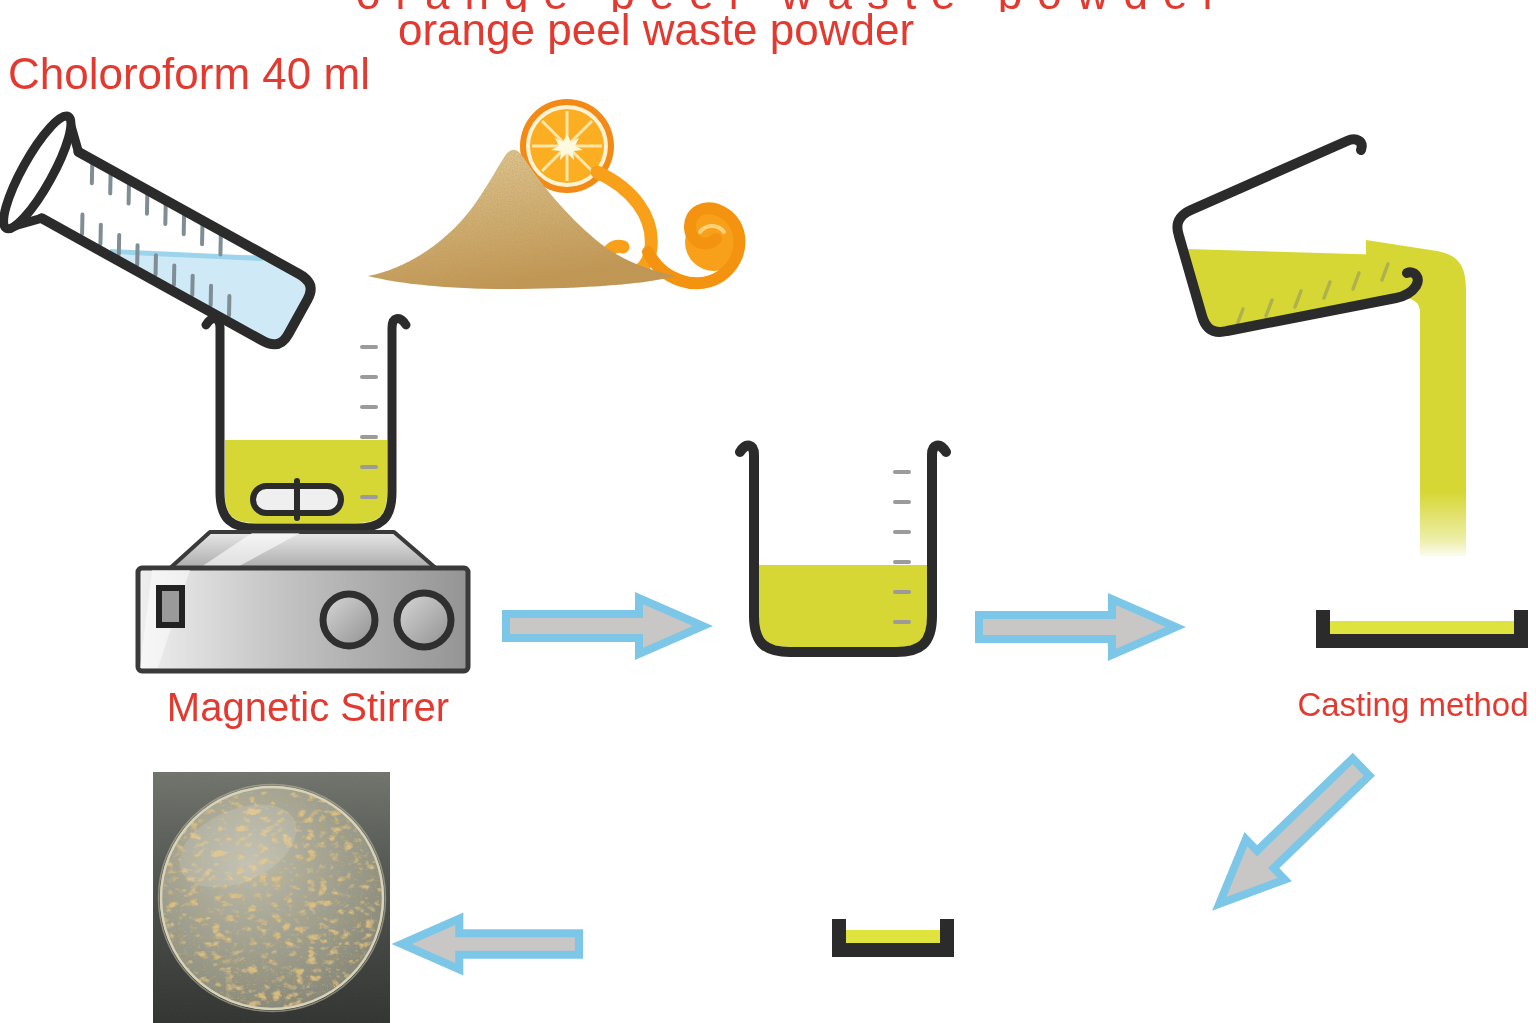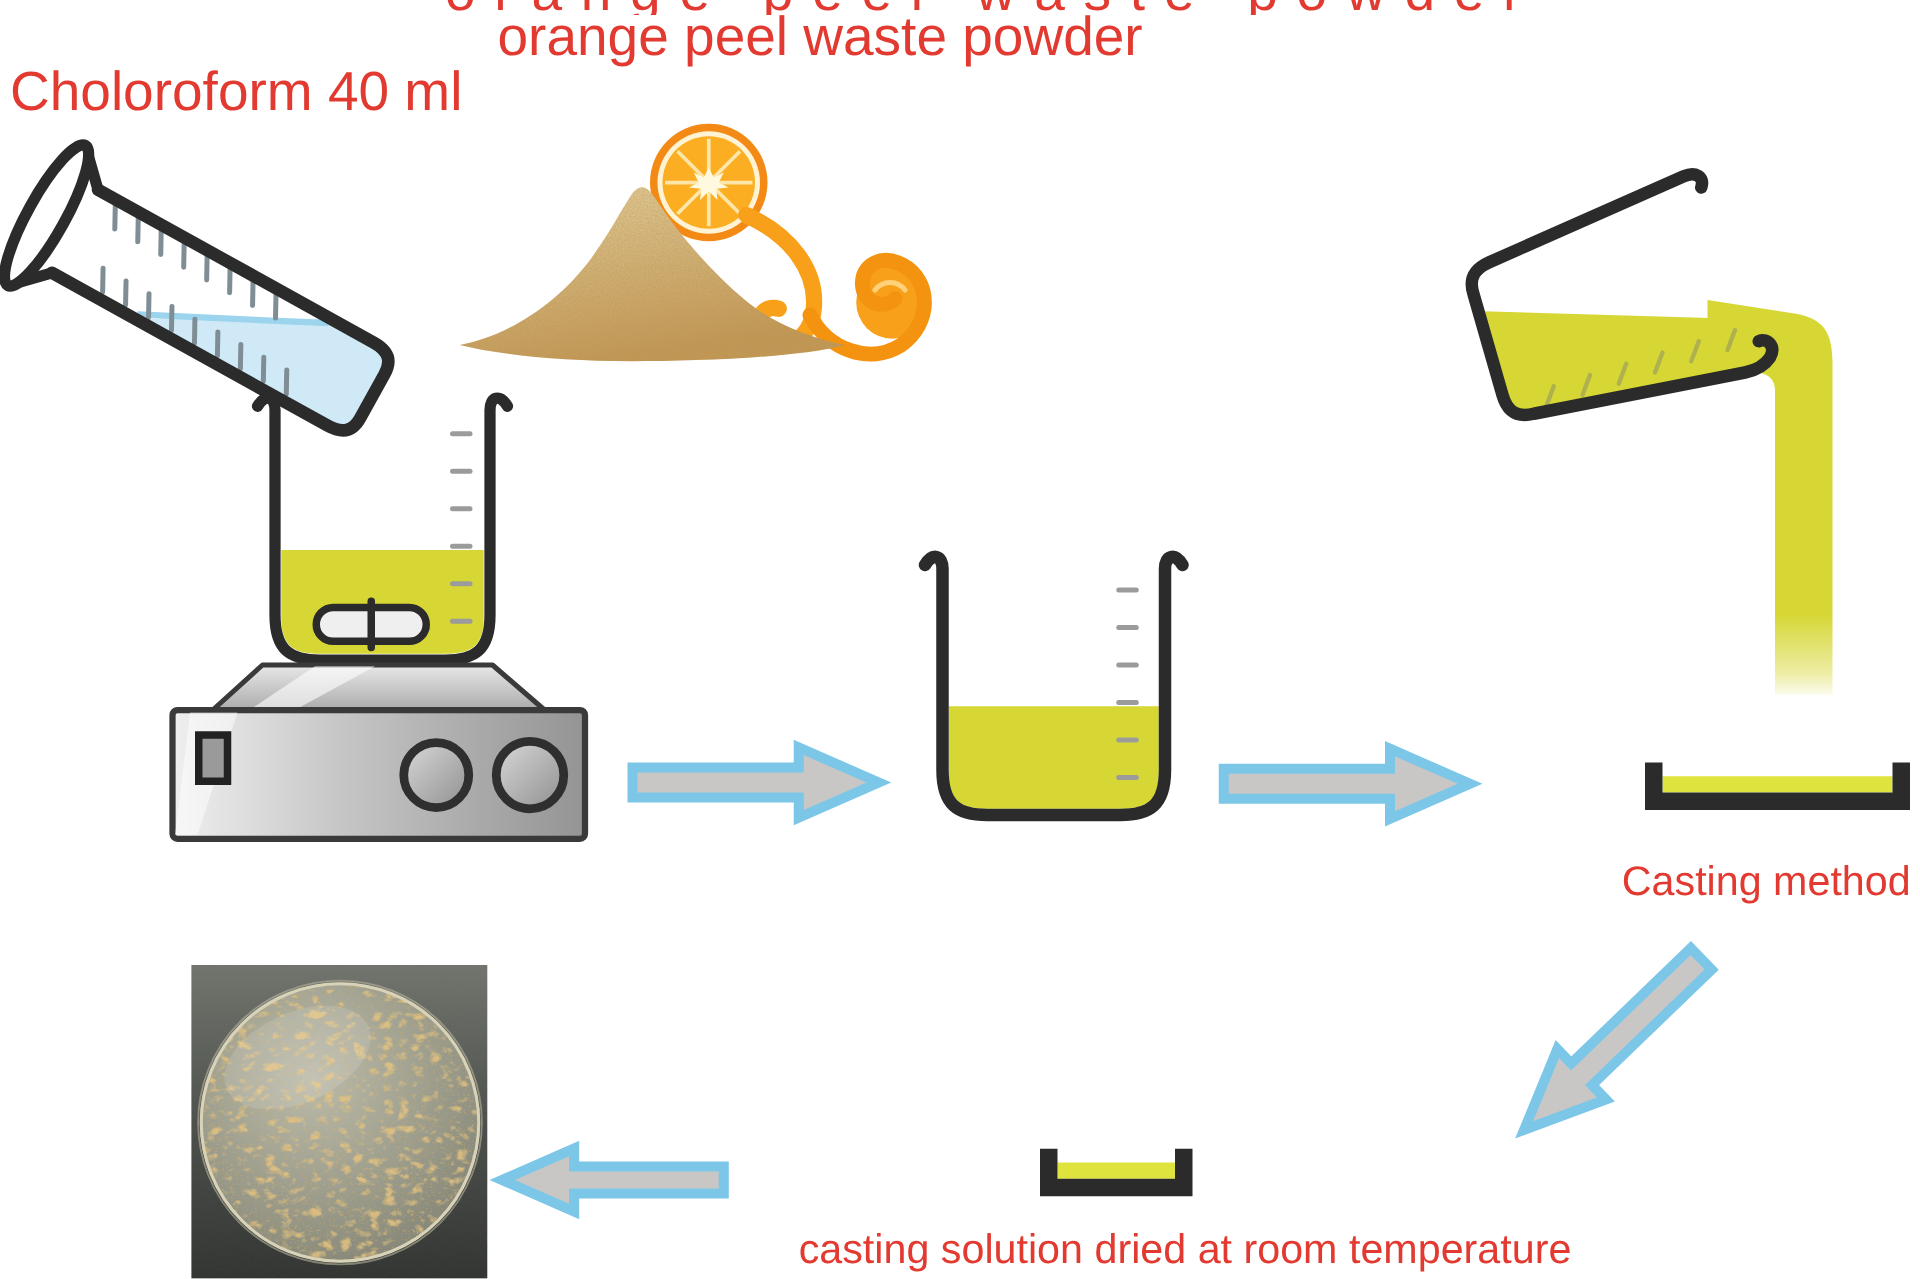--- a/index.html
+++ b/index.html
@@ -239,15 +239,15 @@
       <circle cx="272" cy="898" r="111" fill="none" stroke="#d8d3b8" stroke-width="2.5"></circle>
       <circle cx="272" cy="898" r="113.5" fill="none" stroke="#b9b49c" stroke-width="1.5" opacity="0.6"></circle>
     </g>
   </svg>
 
   <div class="lbl" id="lbl-top-clip">
     <span>orange peel waste powder</span>
   </div>
   <div class="lbl" id="lbl-chloroform">Choloroform 40 ml</div>
   <div class="lbl" id="lbl-powder">orange peel waste powder</div>
+  <div class="lbl center" id="lbl-stirrer">Magnetic Stirrer</div>
   <div class="lbl center" id="lbl-casting">Casting method</div>
-  <div class="lbl center" id="lbl-dried">casting solution dried at room temperature</div>
 </div>
 
 </body></html>

